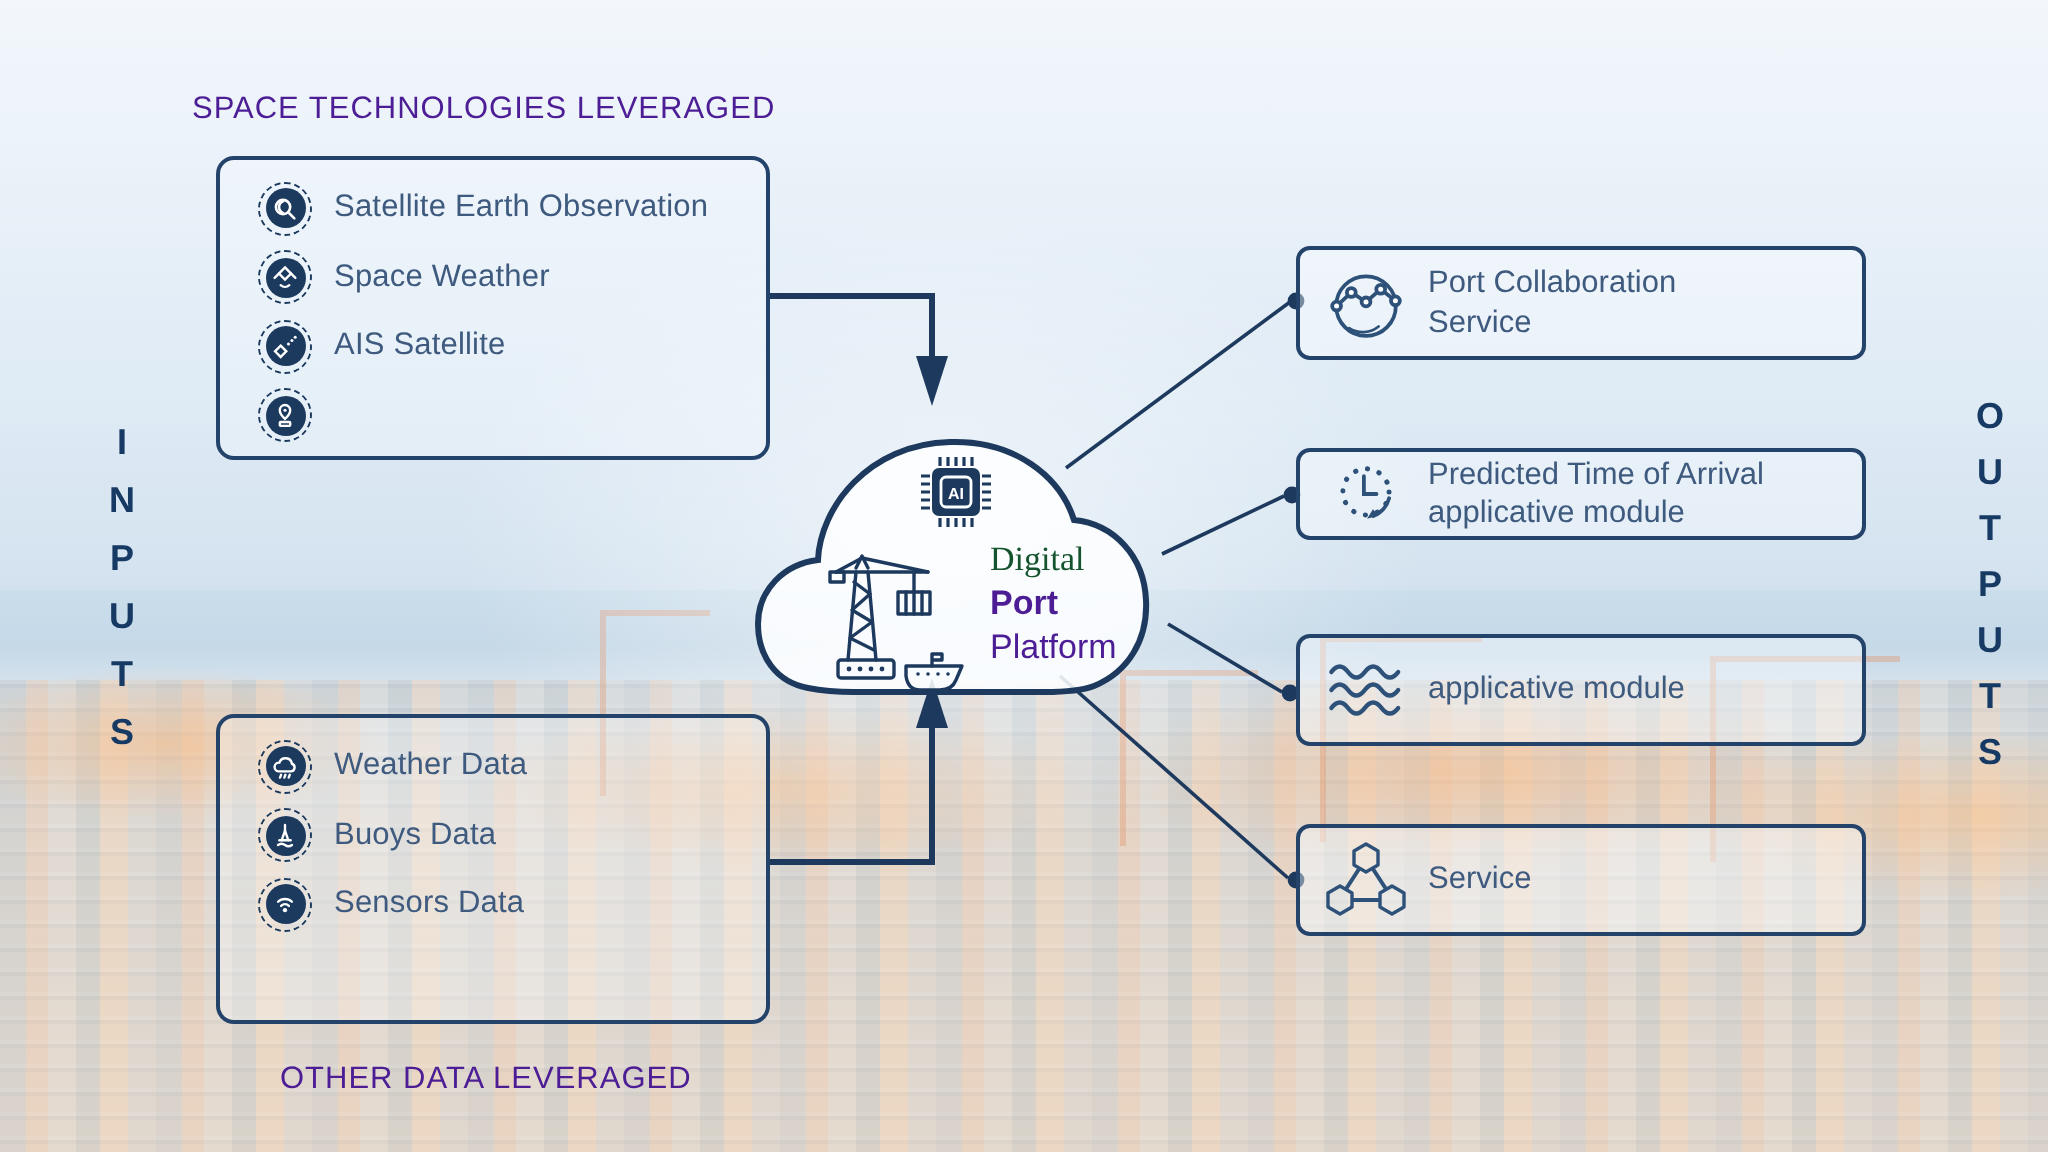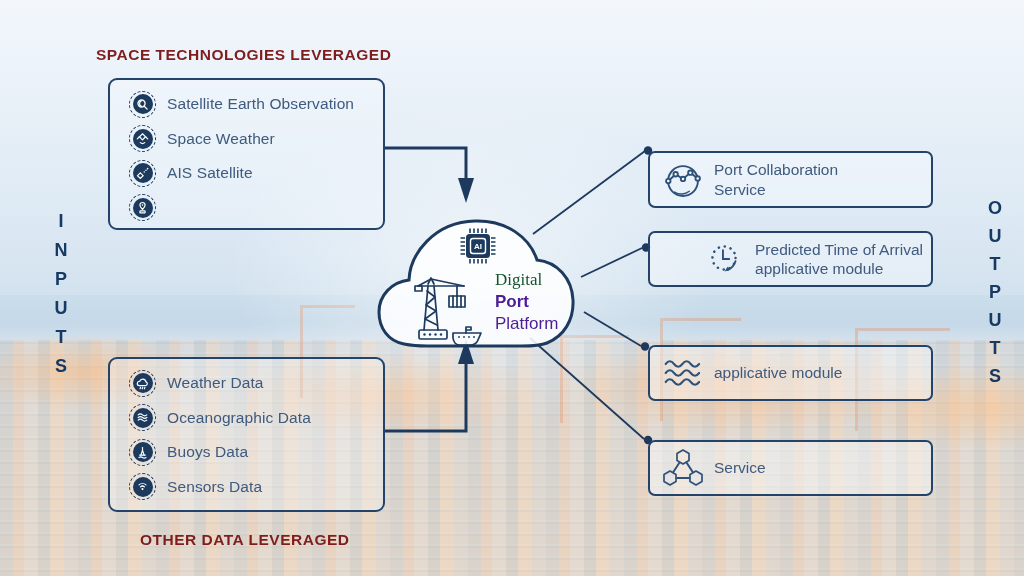--- a/index.html
+++ b/index.html
@@ -24,37 +24,37 @@
       radial-gradient(ellipse 260px 70px at 72% 40%,rgba(255,160,80,.5),transparent 70%),
       radial-gradient(ellipse 200px 60px at 96% 55%,rgba(255,170,90,.5),transparent 70%);}
   .crane{position:absolute;border-left:3px solid rgba(216,118,62,.40);border-top:3px solid rgba(216,118,62,.40);}
   .bg-haze{position:absolute;inset:0;
     background:
       radial-gradient(ellipse 340px 220px at 46% 46%,rgba(255,255,255,.55),transparent 72%),
       linear-gradient(180deg,rgba(255,255,255,.30) 0%,rgba(255,255,255,.22) 55%,rgba(250,248,246,.34) 100%);}
   
   .connect{position:absolute;inset:0;pointer-events:none;}
   
-  .heading{position:absolute;font-weight:bold;font-size:15.5px;letter-spacing:.5px;color:#7f1d1d;}
+  .heading{position:absolute;font-weight:normal;font-size:15.5px;letter-spacing:.5px;color:#4c1d95;}
   .vert{position:absolute;writing-mode:vertical-rl;text-orientation:upright;font-weight:bold;
         font-size:18px;color:#163a63;}
   
   .panel{position:absolute;left:108px;width:277px;border:2px solid #24436a;border-radius:9px;
          background:rgba(250,253,255,.30);box-sizing:border-box;padding:7px 0;}
   .item{display:flex;align-items:center;height:34.5px;padding-left:19px;}
   .icon-ring{width:27px;height:27px;flex:0 0 27px;border:1.5px dashed #1c3a5e;border-radius:50%;
              display:flex;align-items:center;justify-content:center;box-sizing:border-box;}
   .icon-fill{width:20px;height:20px;background:#1c3a5e;border-radius:50%;
              display:flex;align-items:center;justify-content:center;}
   .glyph{width:13px;height:13px;display:block;}
   .item-label{margin-left:11px;font-size:15.5px;color:#3e5a7e;letter-spacing:.1px;white-space:nowrap;text-align:center;}
   
   .outbox{position:absolute;left:648px;width:285px;border:2px solid #24436a;border-radius:7px;
           background:rgba(250,253,255,.42);box-sizing:border-box;display:flex;align-items:center;
-          padding:0 8px 0 10px;margin-top:28px;}
+          padding:0 8px 0 10px;}
   .oicon{width:46px;flex:0 0 46px;display:flex;align-items:center;justify-content:center;}
   .olabel{margin-left:8px;font-size:15.5px;line-height:19.5px;color:#3e5a7e;}
   
   .cloud{position:absolute;left:372px;top:212px;width:220px;height:148px;}
   .cloud svg.cloudshape{position:absolute;left:0;top:0;}
   .chip{position:absolute;left:88px;top:16px;}
   .cranepic{position:absolute;left:36px;top:64px;}
   .ptext{position:absolute;left:123px;top:57px;font-size:17px;line-height:22px;}
   .ptext .l1{color:#14532d;font-family:Liberation Serif, serif;}
   .ptext .l2{color:#4c1d95;font-weight:bold;}
@@ -158,32 +158,20 @@
     <div class="item">
       <span class="icon-ring">
           <span class="icon-fill">
         <svg class="glyph" viewBox="0 0 12 12" fill="none" stroke="#fff" stroke-width="1.1" stroke-linecap="round">
           <path d="M3,8 a2,2 0 0 1 0.4,-4 a3,3 0 0 1 5.8,0.5 a1.8,1.8 0 0 1 -0.5,3.5 Z"></path>
               <path d="M4.2,9.6 l-0.5,1.3 M6.2,9.6 l-0.5,1.3 M8.2,9.6 l-0.5,1.3"></path>
         </svg>
           </span>
         </span>
       <span class="item-label">Weather Data</span>
-    </div>
-    <div class="item">
-      <span class="icon-ring">
-          <span class="icon-fill">
-        <svg class="glyph" viewBox="0 0 12 12" fill="none" stroke="#fff" stroke-width="1.1" stroke-linecap="round">
-          <path d="M2,3.6 q2,-1.8 4,0 t4,0"></path>
-              <path d="M2,6 q2,-1.8 4,0 t4,0"></path>
-              <path d="M2,8.4 q2,-1.8 4,0 t4,0"></path>
-        </svg>
-          </span>
-        </span>
-      <span class="item-label">Oceanographic Data</span>
     </div>
     <div class="item">
       <span class="icon-ring">
           <span class="icon-fill">
         <svg class="glyph" viewBox="0 0 12 12" fill="none" stroke="#fff" stroke-width="1.1" stroke-linecap="round">
           <path d="M6,1.4 V4"></path>
               <path d="M4.5,8.4 L6,4 L7.5,8.4"></path>
               <path d="M3.4,8.4 H8.6"></path>
               <path d="M2.8,10.6 q1.6,-1.2 3.2,0 q1.6,1.2 3.2,0"></path>
         </svg>
@@ -267,21 +255,21 @@
             <circle cx="34" cy="18.5" r="2.1"></circle>
           </g>
       </svg>
       </span>
     <span class="olabel">
       <span style="display:block">Port Collaboration</span>
       <span style="display:block">Service</span>
     </span>
   </div>
 
-  <div class="outbox" style="top:203px;height:56px;justify-content:flex-end;">
+  <div class="outbox" style="top:224px;height:46px;">
     <span class="oicon">
       <svg width="42" height="42" viewBox="0 0 40 40" fill="none" stroke="#2d5179" stroke-width="1.8" stroke-linecap="round">
         <circle cx="20" cy="19" r="11" stroke-dasharray="0.1 5.7" stroke-width="2.4"></circle>
         <path d="M19,11.5 V20 H25"></path>
         <path d="M31,22 a13,13 0 0 1 -7.5,8.5"></path>
         <path d="M20.5,31.8 L26,30.2 L23.3,27.3 Z" fill="#2d5179" stroke="none"></path>
       </svg>
       </span>
     <span class="olabel">
       <span style="display:block">Predicted Time of Arrival</span>

